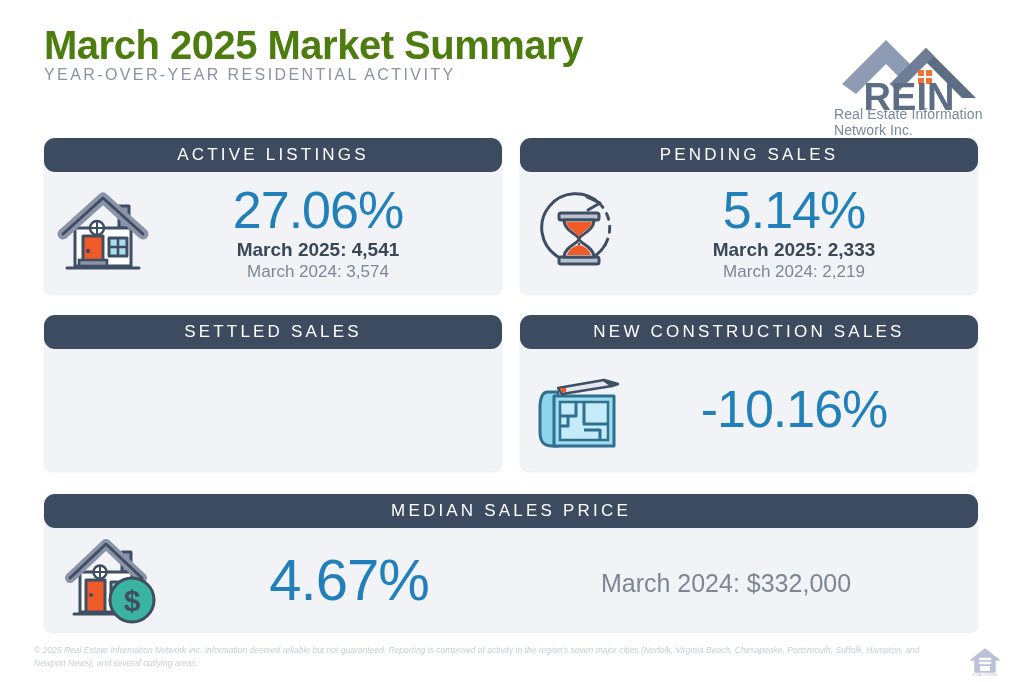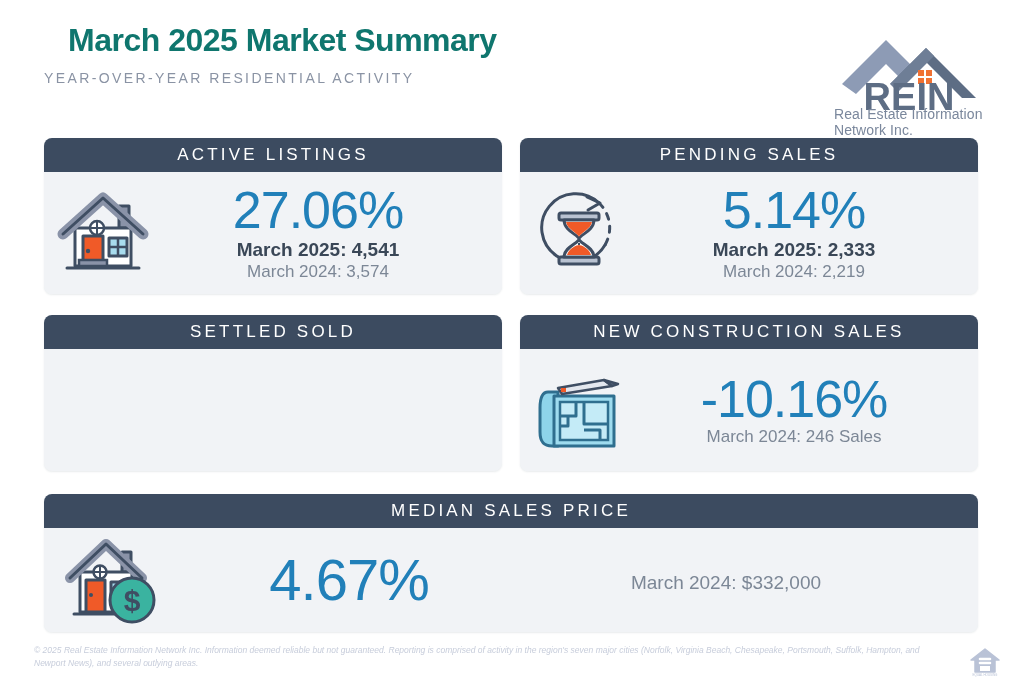--- a/index.html
+++ b/index.html
@@ -9,44 +9,44 @@
     font-family: "Liberation Sans", sans-serif;
     overflow: hidden;
   }
   .page { position: relative; width: 1024px; height: 682px; background: #fff; }
 
   
   .header {
     position: absolute; left: 44px; top: 24px; right: 28px; height: 96px;
   }
   .title {
-    font-size: 32px; font-weight: bold; color: #0f766e;
-    letter-spacing: -0.5px; line-height: 1.05; margin-left: 24px;
+    font-size: 40px; font-weight: bold; color: #4d7c0f;
+    letter-spacing: -0.5px; line-height: 1.05;
   }
   .subtitle {
-    margin-top: 12px;
-    font-size: 14px; color: #8a93a4; letter-spacing: 2.4px; font-weight: 400;
+    margin-top: 0;
+    font-size: 16px; color: #8a93a4; letter-spacing: 2.4px; font-weight: 400;
   }
 
   
   .logo { position: absolute; right: 40px; top: 22px; width: 150px; height: 100px; }
   .logo svg { display: block; }
 
   
   .card {
     position: absolute;
     border-radius: 8px;
     overflow: hidden;
     background: #f1f3f6;
     box-shadow: 0 1px 2px rgba(40,55,75,0.10);
   }
   .card-head {
     height: 34px;
     background: #3c4b60;
-    display: flex; align-items: center; justify-content: center;
+    display: flex; align-items: center; justify-content: center; border-radius: 11px;
   }
   .card-head span {
     color: #ffffff; font-size: 17px; letter-spacing: 3.2px; font-weight: 400;
   }
   .card-body {
     height: calc(100% - 34px);
     display: flex; align-items: center;
     background: #f1f3f6;
   }
   .icon-wrap {
@@ -72,21 +72,21 @@
   #card-newconstr   { left: 520px; top: 315px; width: 458px; height: 156px; }
   #card-median      { left: 44px;  top: 494px; width: 934px; height: 138px; }
 
   
   #card-median .card-body { align-items: center; }
   #card-median .icon-wrap { width: 140px; min-width: 140px; }
   .median-pct { flex: 0 0 330px; text-align: center; }
   .median-pct .pct { font-size: 58px; }
   .median-figures { flex: 1; text-align: center; padding-right: 40px; }
   .median-figures .cur { font-size: 22px; }
-  .median-figures .prev { font-size: 19px; margin-top: 6px; }
+  .median-figures .prev { font-size: 25px; margin-top: 6px; }
 
   
   .footer {
     position: absolute; left: 34px; top: 644px; width: 912px;
     font-size: 8.5px; line-height: 1.55; color: #c7cddb;
     font-style: italic;
   }
   .eho { position: absolute; right: 22px; top: 644px; width: 34px; height: 34px; }
 </style>
 </head>
@@ -182,21 +182,21 @@
       <div class="stats">
         <div class="pct">5.14%</div>
         <div class="cur">March 2025: 2,333</div>
         <div class="prev">March 2024: 2,219</div>
       </div>
     </div>
   </div>
 
   <div class="card" id="card-settled">
     <div class="card-head">
-      <span>SETTLED SOLD</span>
+      <span>SETTLED SALES</span>
     </div>
   </div>
 
   <div class="card" id="card-newconstr">
     <div class="card-head">
       <span>NEW CONSTRUCTION SALES</span>
     </div>
     <div class="card-body">
       <div class="icon-wrap">
         <svg width="94" height="88" viewBox="0 0 94 88">
@@ -211,21 +211,20 @@
           <path d="M52 36 V58 H76" fill="none" stroke="#2f6f8f" stroke-width="3" stroke-linejoin="round"></path>
           <path d="M52 64 H68 V74" fill="none" stroke="#2f6f8f" stroke-width="3" stroke-linejoin="round"></path>
 
           <path d="M26 22 L72 14 L80 20 L30 28 Z" fill="#e3e7ee" stroke="#3f4e63" stroke-width="2.5" stroke-linejoin="round"></path>
           <path d="M72 14 L86 18 L80 20 Z" fill="#5d6d84" stroke="#3f4e63" stroke-width="2.5" stroke-linejoin="round"></path>
           <rect x="29" y="22" width="5" height="4" fill="#f05a28"></rect>
         </svg>
       </div>
       <div class="stats">
         <div class="pct">-10.16%</div>
-        <div class="prev">March 2024: 246 Sales</div>
       </div>
     </div>
   </div>
 
   <div class="card" id="card-median">
     <div class="card-head">
       <span>MEDIAN SALES PRICE</span>
     </div>
     <div class="card-body">
       <div class="icon-wrap">

